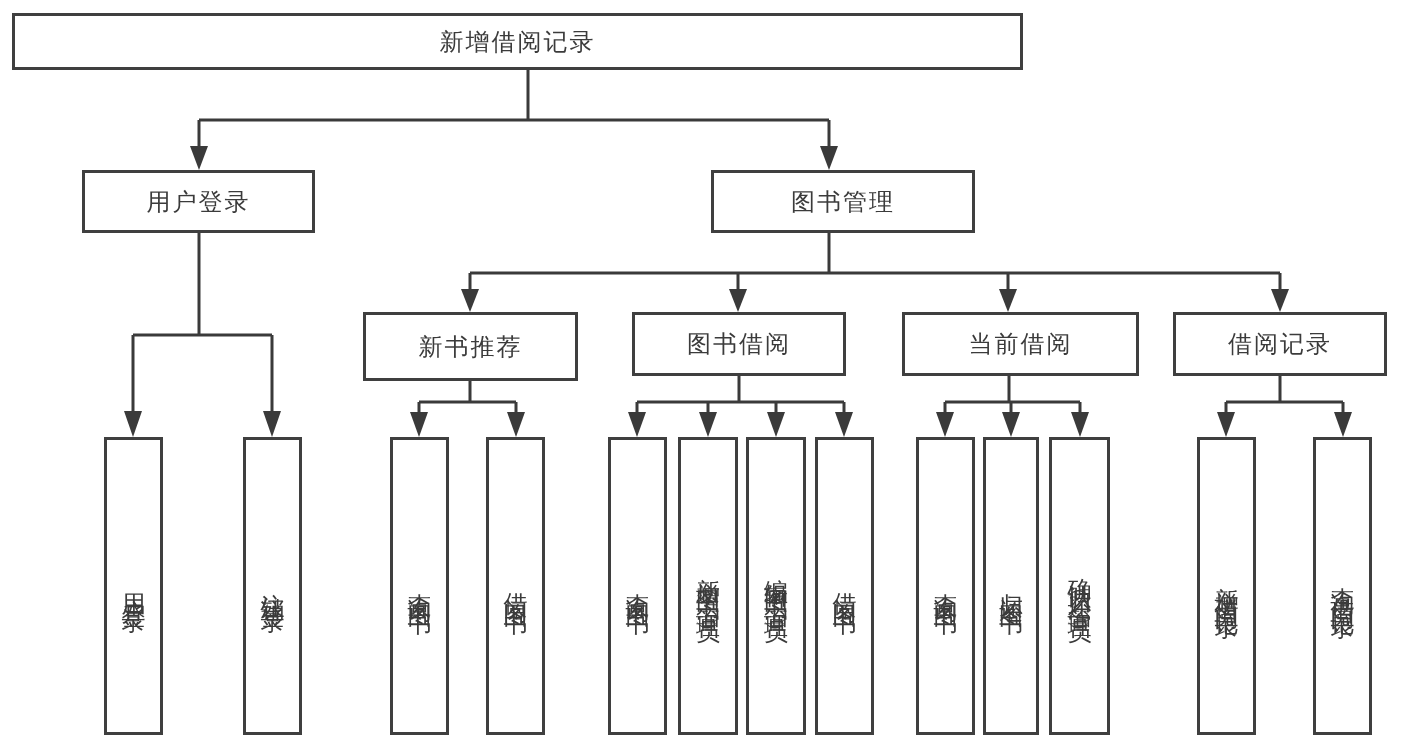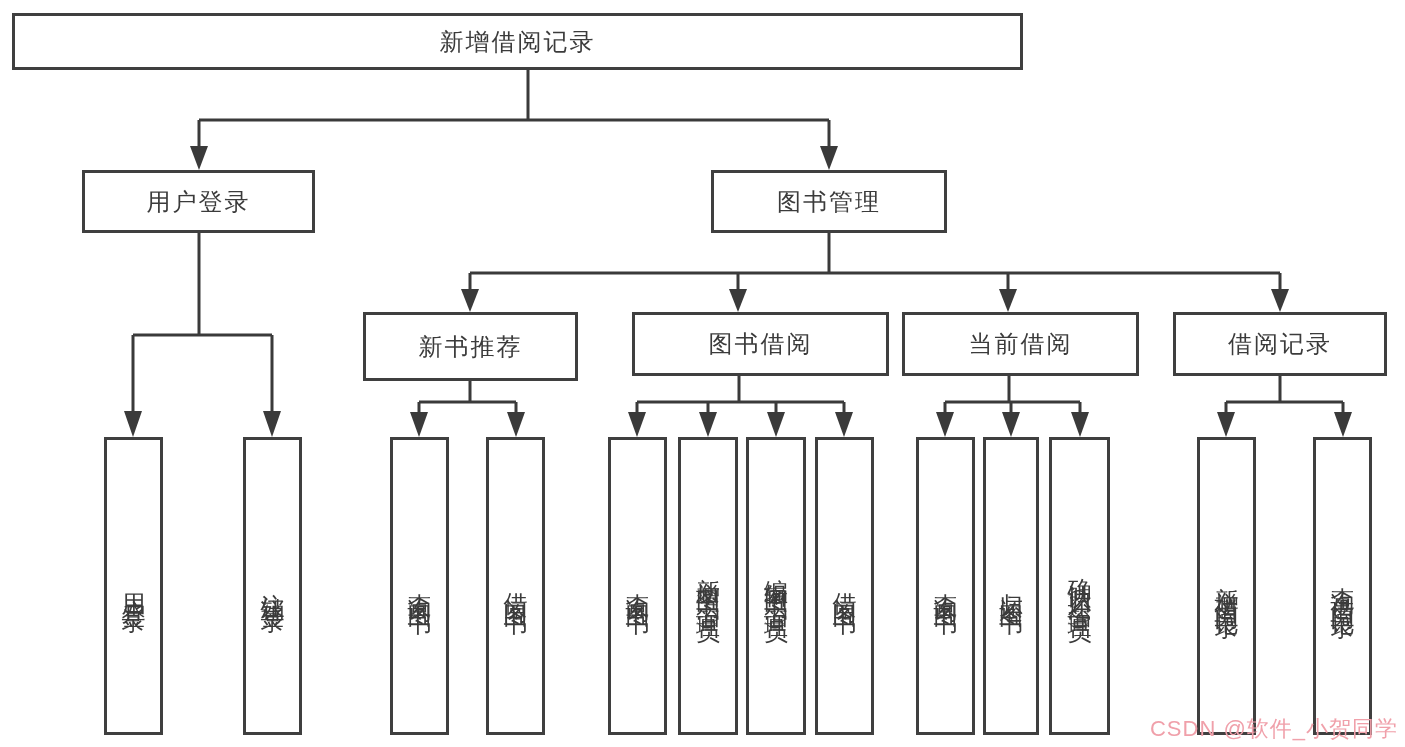--- a/index.html
+++ b/index.html
@@ -111,28 +111,28 @@
     </g>
   </svg>
 
   <div class="node" style="left:12px; top:13px; width:1011px; height:57px;">
     <span class="hlabel">新增借阅记录</span>
   </div>
 
   <div class="node" style="left:82px; top:170px; width:233px; height:63px;">
     <span class="hlabel">用户登录</span>
   </div>
-  <div class="node" style="left:711px; top:170px; width:236px; height:63px;text-align:right;">
+  <div class="node" style="left:711px; top:170px; width:264px; height:63px;text-align:right;">
     <span class="hlabel">图书管理</span>
   </div>
 
   <div class="node" style="left:363px; top:312px; width:215px; height:69px;">
     <span class="hlabel">新书推荐</span>
   </div>
-  <div class="node" style="left:632px; top:312px; width:257px; height:64px;">
+  <div class="node" style="left:632px; top:312px; width:214px; height:64px;">
     <span class="hlabel">图书借阅</span>
   </div>
   <div class="node" style="left:902px; top:312px; width:237px; height:64px;">
     <span class="hlabel">当前借阅</span>
   </div>
   <div class="node" style="left:1173px; top:312px; width:214px; height:64px;">
     <span class="hlabel">借阅记录</span>
   </div>
 
   <div class="node leaf" style="left:104px;">
@@ -172,14 +172,13 @@
     <span class="vlabel">确认归还（管理员）</span>
   </div>
 
   <div class="node leaf" style="left:1197px;">
     <span class="vlabel">新增借阅记录</span>
   </div>
   <div class="node leaf" style="left:1313px;">
     <span class="vlabel">查询借阅记录</span>
   </div>
 
-  <div class="watermark">CSDN @软件_小贺同学</div>
 </div>
 
 </body></html>

